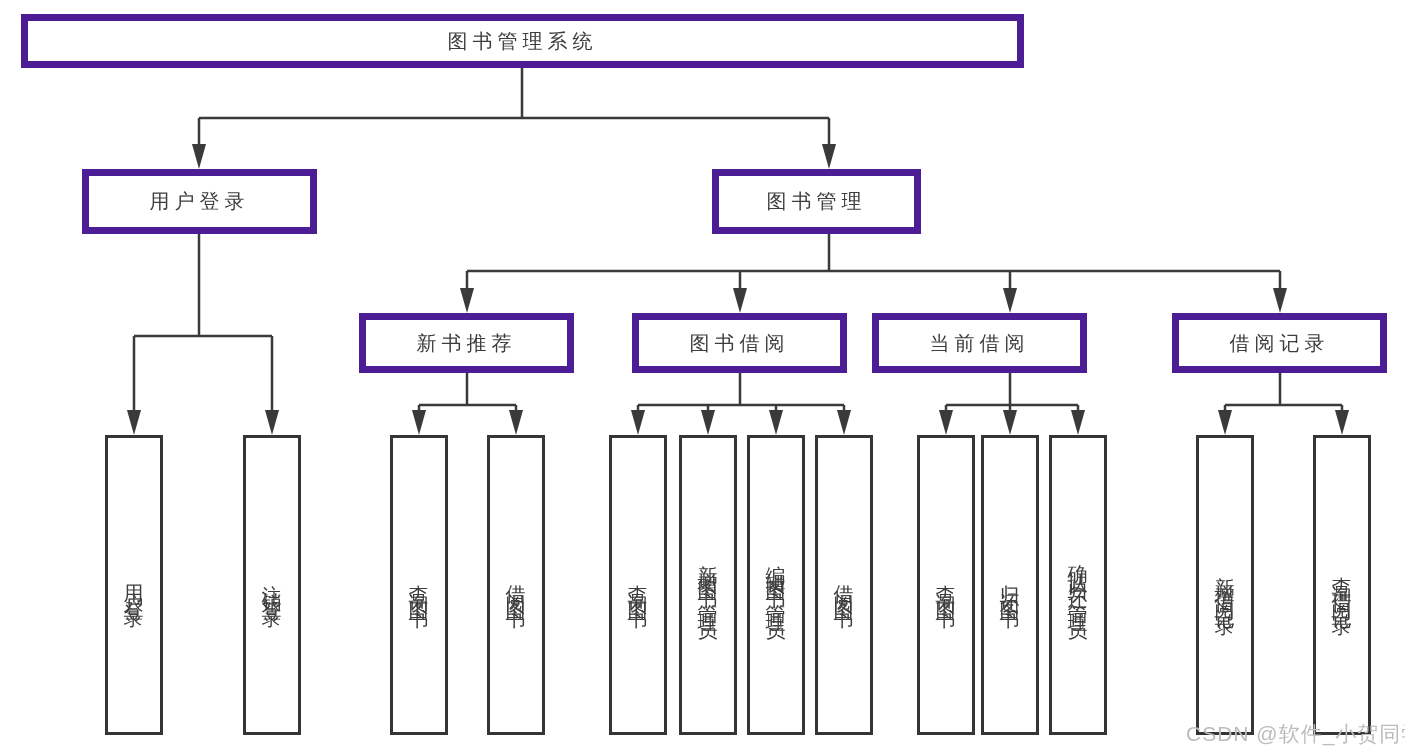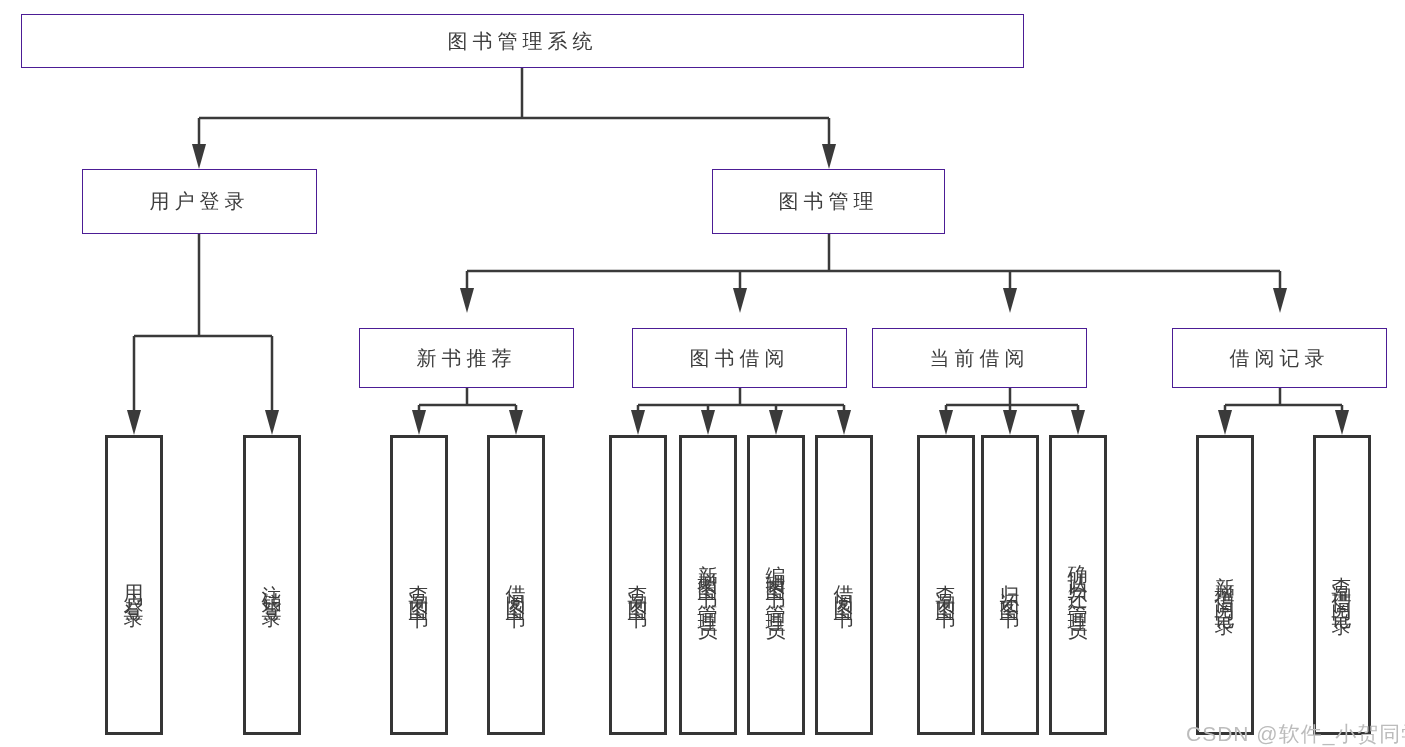--- a/index.html
+++ b/index.html
@@ -9,21 +9,21 @@
     background:#ffffff;
     font-family:"Liberation Sans","DejaVu Sans",sans-serif;
     overflow:hidden;
   }
   #connector-layer {
     position:absolute; left:0; top:0; width:1405px; height:747px;
   }
   .hnode {
     position:absolute;
     box-sizing:border-box;
-    border:1px solid #4c1d95;
+    border:7px solid #4c1d95;
     background:#ffffff;
     display:flex; align-items:center; justify-content:center;
     color:#3d3d3d;
     font-size:20px;
     letter-spacing:5px;
     white-space:nowrap;
     z-index:2;
   }
   .vnode {
     position:absolute;
@@ -37,22 +37,22 @@
   }
   .vnode .label {
     writing-mode:vertical-rl;
     text-orientation:mixed;
     letter-spacing:8px;
     line-height:1;
   }
   
   #node-root         { left:21px;   top:14px;  width:1003px; height:54px; }
   #node-user-login   { left:82px;   top:169px; width:235px;  height:65px; }
-  #node-book-mgmt    { left:712px;  top:169px; width:233px;  height:65px; }
-  .l3 { top:313px; height:60px; width:215px;margin-top:15px; }
+  #node-book-mgmt    { left:712px;  top:169px; width:209px;  height:65px; }
+  .l3 { top:313px; height:60px; width:215px; }
   #node-new-book-recommend { left:359px;  }
   #node-book-borrow        { left:632px;  }
   #node-current-borrow     { left:872px;  }
   #node-borrow-records     { left:1172px; }
   .leaf { top:435px; height:300px; width:58px; }
   #leaf-user-login     { left:105px;  }
   #leaf-logout         { left:243px;  }
   #leaf-query-books-1  { left:390px;  }
   #leaf-borrow-books-1 { left:487px;  }
   #leaf-query-books-2  { left:609px;  }

